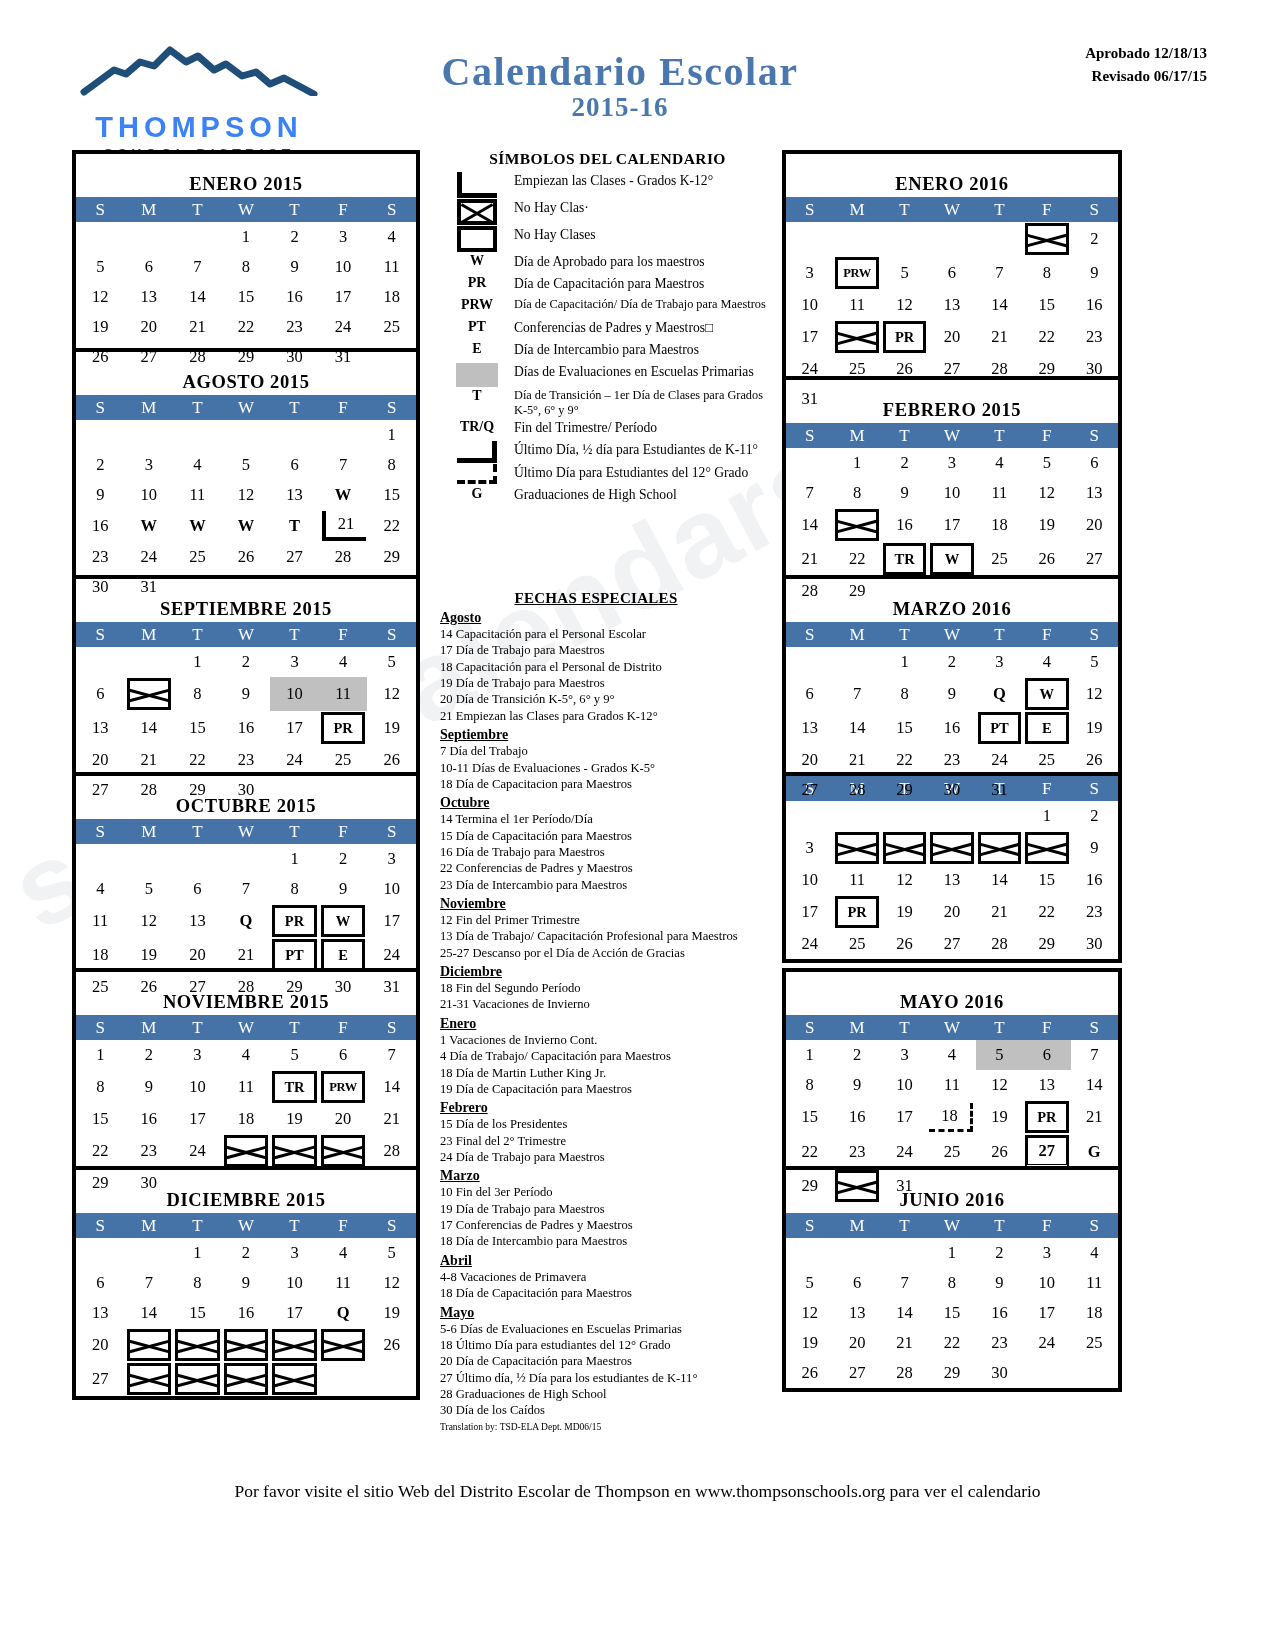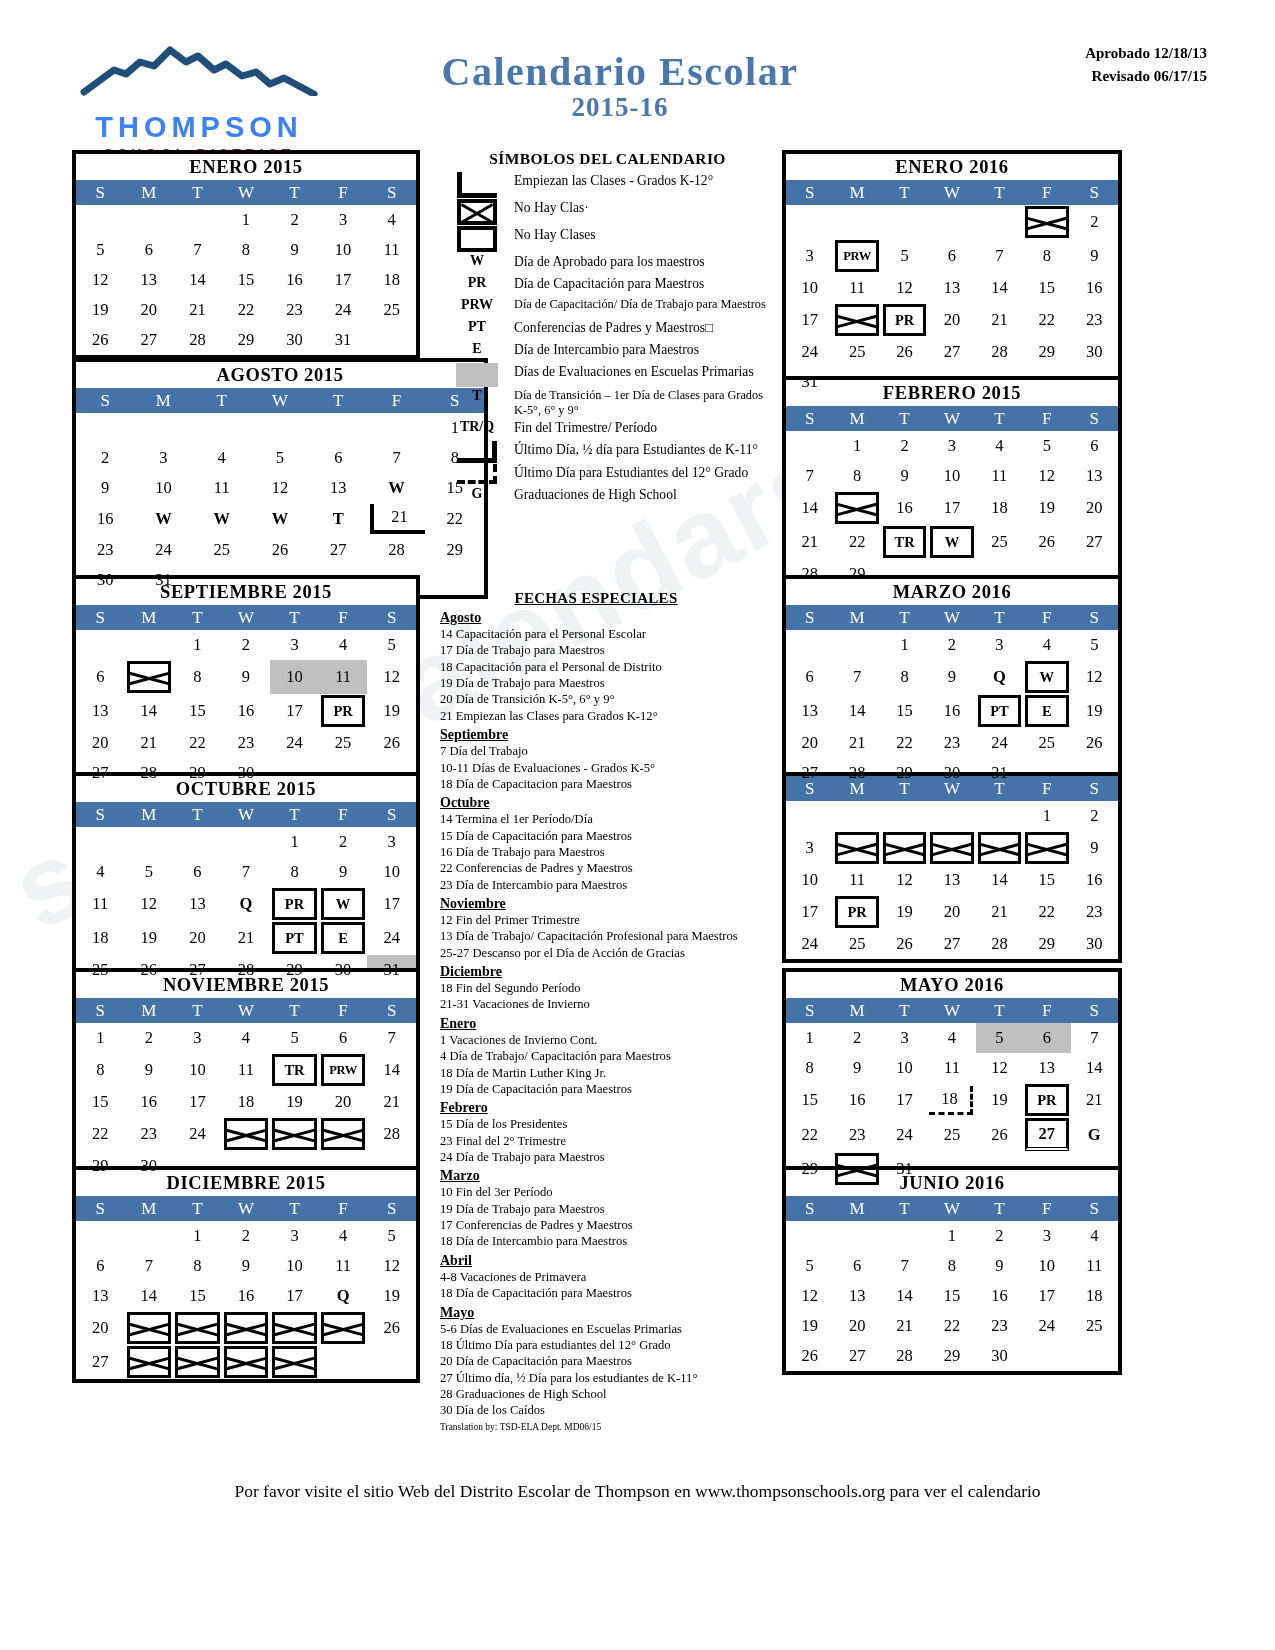--- a/index.html
+++ b/index.html
@@ -56,21 +56,21 @@
   }
 
   
   .month {
     position:absolute;
     border:4px solid #000;
     background:#fff;
   }
   .month-title {
     text-align:center; font-size:18.5px; font-weight:700;
-    letter-spacing:0.6px; padding:3px 0 2px; background:#fff;
+    letter-spacing:0.6px; padding:20px 0 2px; background:#fff;
     line-height:1.15;
   }
   table.cal { width:100%; border-collapse:collapse; table-layout:fixed; }
   table.cal thead th {
     background:#4573a7; color:#fff;
     font-size:17px; font-weight:400;
     height:25px; text-align:center;
     font-family:"Liberation Serif", serif;
   }
   table.cal td {
@@ -299,21 +299,21 @@
                 <span class="d">30</span>
               </td>
               <td>
                 <span class="d">31</span>
               </td>
               <td></td>
             </tr>
           </tbody>
         </table>
       </div>
-      <div class="month" style="left: 72px; top: 358px; width: 416px;">
+      <div class="month" style="left: 72px; top: 348px; width: 348px;">
         <div class="month-title">AGOSTO 2015</div>
         <table class="cal">
           <thead>
             <tr>
               <th>S</th>
               <th>M</th>
               <th>T</th>
               <th>W</th>
               <th>T</th>
               <th>F</th>

